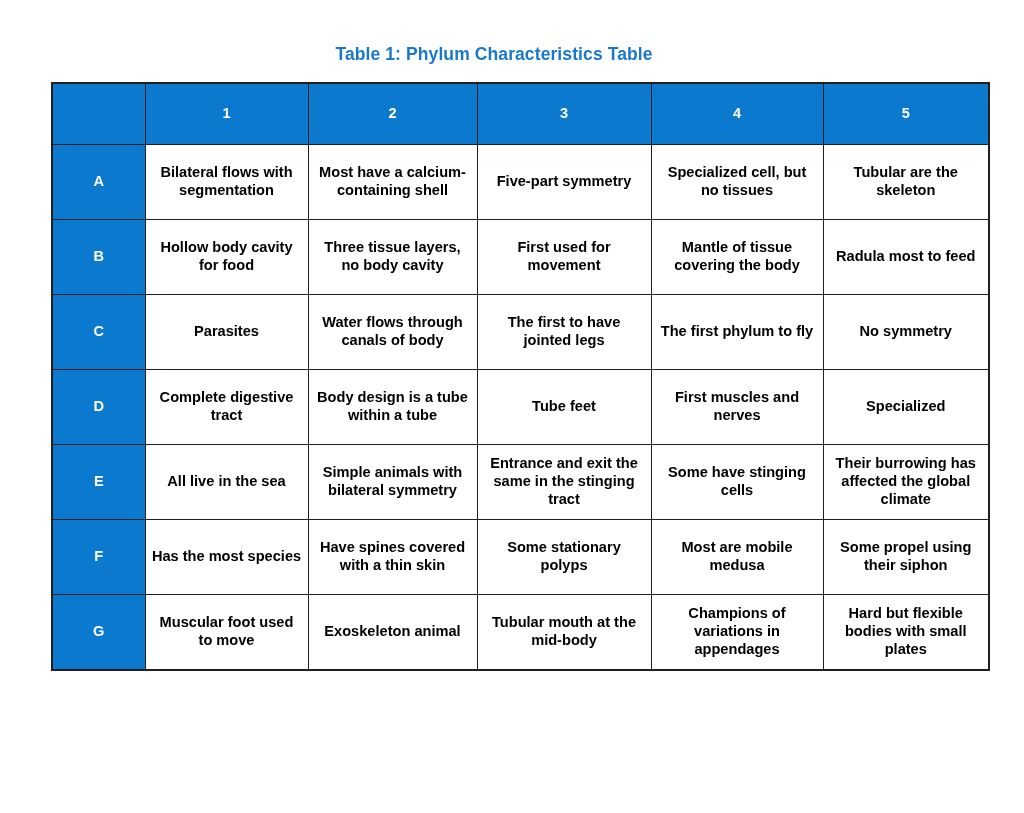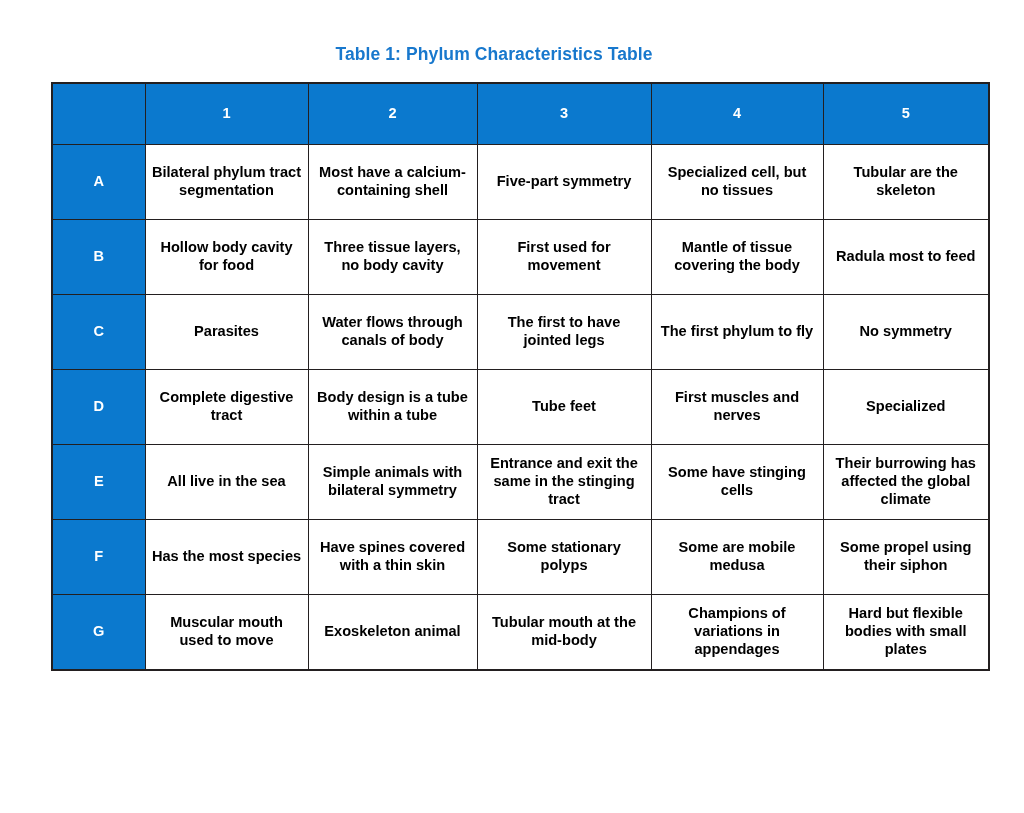--- a/index.html
+++ b/index.html
@@ -100,21 +100,21 @@
           <th class="hdr-cell">1</th>
           <th class="hdr-cell">2</th>
           <th class="hdr-cell">3</th>
           <th class="hdr-cell">4</th>
           <th class="hdr-cell">5</th>
         </tr>
       </thead>
       <tbody>
         <tr>
           <td class="row-label">A</td>
-          <td class="body-cell">Bilateral phylum tract segmentation</td>
+          <td class="body-cell">Bilateral flows with segmentation</td>
           <td class="body-cell">Most have a calcium-containing shell</td>
           <td class="body-cell">Five-part symmetry</td>
           <td class="body-cell">Specialized cell, but no tissues</td>
           <td class="body-cell">Tubular are the skeleton</td>
         </tr>
         <tr>
           <td class="row-label">B</td>
           <td class="body-cell">Hollow body cavity for food</td>
           <td class="body-cell">Three tissue layers, no body cavity</td>
           <td class="body-cell">First used for movement</td>
@@ -143,26 +143,26 @@
           <td class="body-cell">Simple animals with bilateral symmetry</td>
           <td class="body-cell">Entrance and exit the same in the stinging tract</td>
           <td class="body-cell">Some have stinging cells</td>
           <td class="body-cell">Their burrowing has affected the global climate</td>
         </tr>
         <tr>
           <td class="row-label">F</td>
           <td class="body-cell">Has the most species</td>
           <td class="body-cell">Have spines covered with a thin skin</td>
           <td class="body-cell">Some stationary polyps</td>
-          <td class="body-cell">Some are mobile medusa</td>
+          <td class="body-cell">Most are mobile medusa</td>
           <td class="body-cell">Some propel using their siphon</td>
         </tr>
         <tr>
           <td class="row-label">G</td>
-          <td class="body-cell">Muscular mouth used to move</td>
+          <td class="body-cell">Muscular foot used to move</td>
           <td class="body-cell">Exoskeleton animal</td>
           <td class="body-cell">Tubular mouth at the mid-body</td>
           <td class="body-cell">Champions of variations in appendages</td>
           <td class="body-cell">Hard but flexible bodies with small plates</td>
         </tr>
       </tbody>
     </table>
   </div>
 
 </div>

